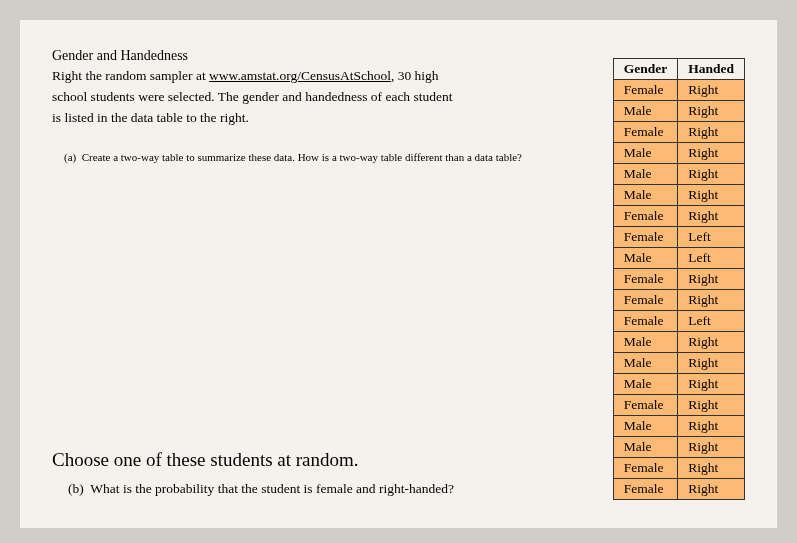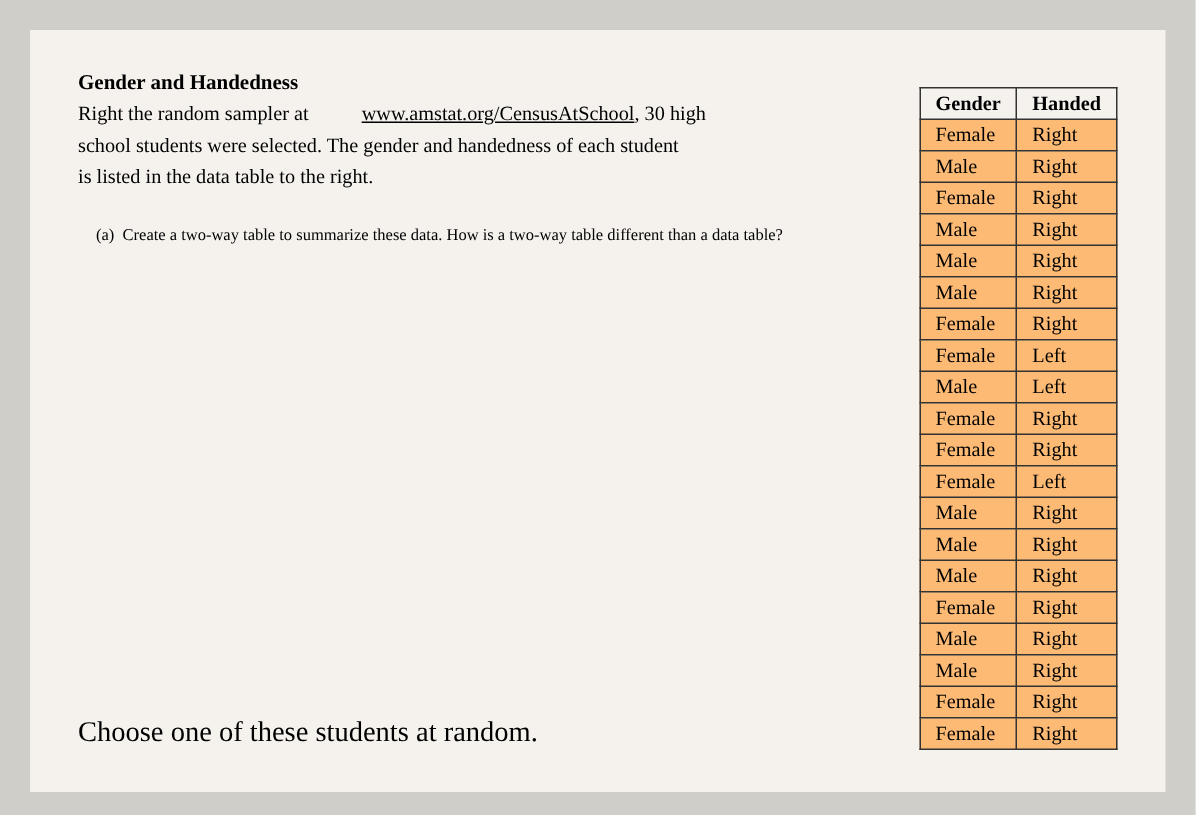--- a/index.html
+++ b/index.html
@@ -24,31 +24,30 @@
       gap: 24px;
       position: relative;
     }
     .left-content {
       flex: 1;
       display: flex;
       flex-direction: column;
       gap: 14px;
     }
     .title {
-      font-weight: bold;
+      font-weight: normal;
       font-size: 14px;
       margin-bottom: 2px;
     }
     .intro-text {
       font-size: 13.5px;
       line-height: 1.55;
     }
     .underline {
       text-decoration: underline;
-      margin-left: 32px;
     }
     .question-block {
       margin-top: 6px;
     }
     .question-a {
       font-size: 11px;
       line-height: 1.55;
       padding-left: 12px;
       text-indent: -12px;
       margin-left: 12px;
@@ -110,20 +109,24 @@
       <div class="question-a">
         <span>(a)</span>&nbsp;
         <span>Create a two-way table to summarize these data.  How is a two-way table different than a data table?</span>
       </div>
     </div>
 
     <div class="spacer"></div>
 
     <div>
       <div class="choose-text">Choose one of these students at random.</div>
+      <div class="question-b">
+        <span>(b)</span>&nbsp;
+        <span>What is the probability that the student is female and right-handed?</span>
+      </div>
     </div>
   </div>
 
   <div class="right-table">
     <table>
       <thead>
         <tr>
           <th>Gender</th>
           <th>Handed</th>
         </tr>

